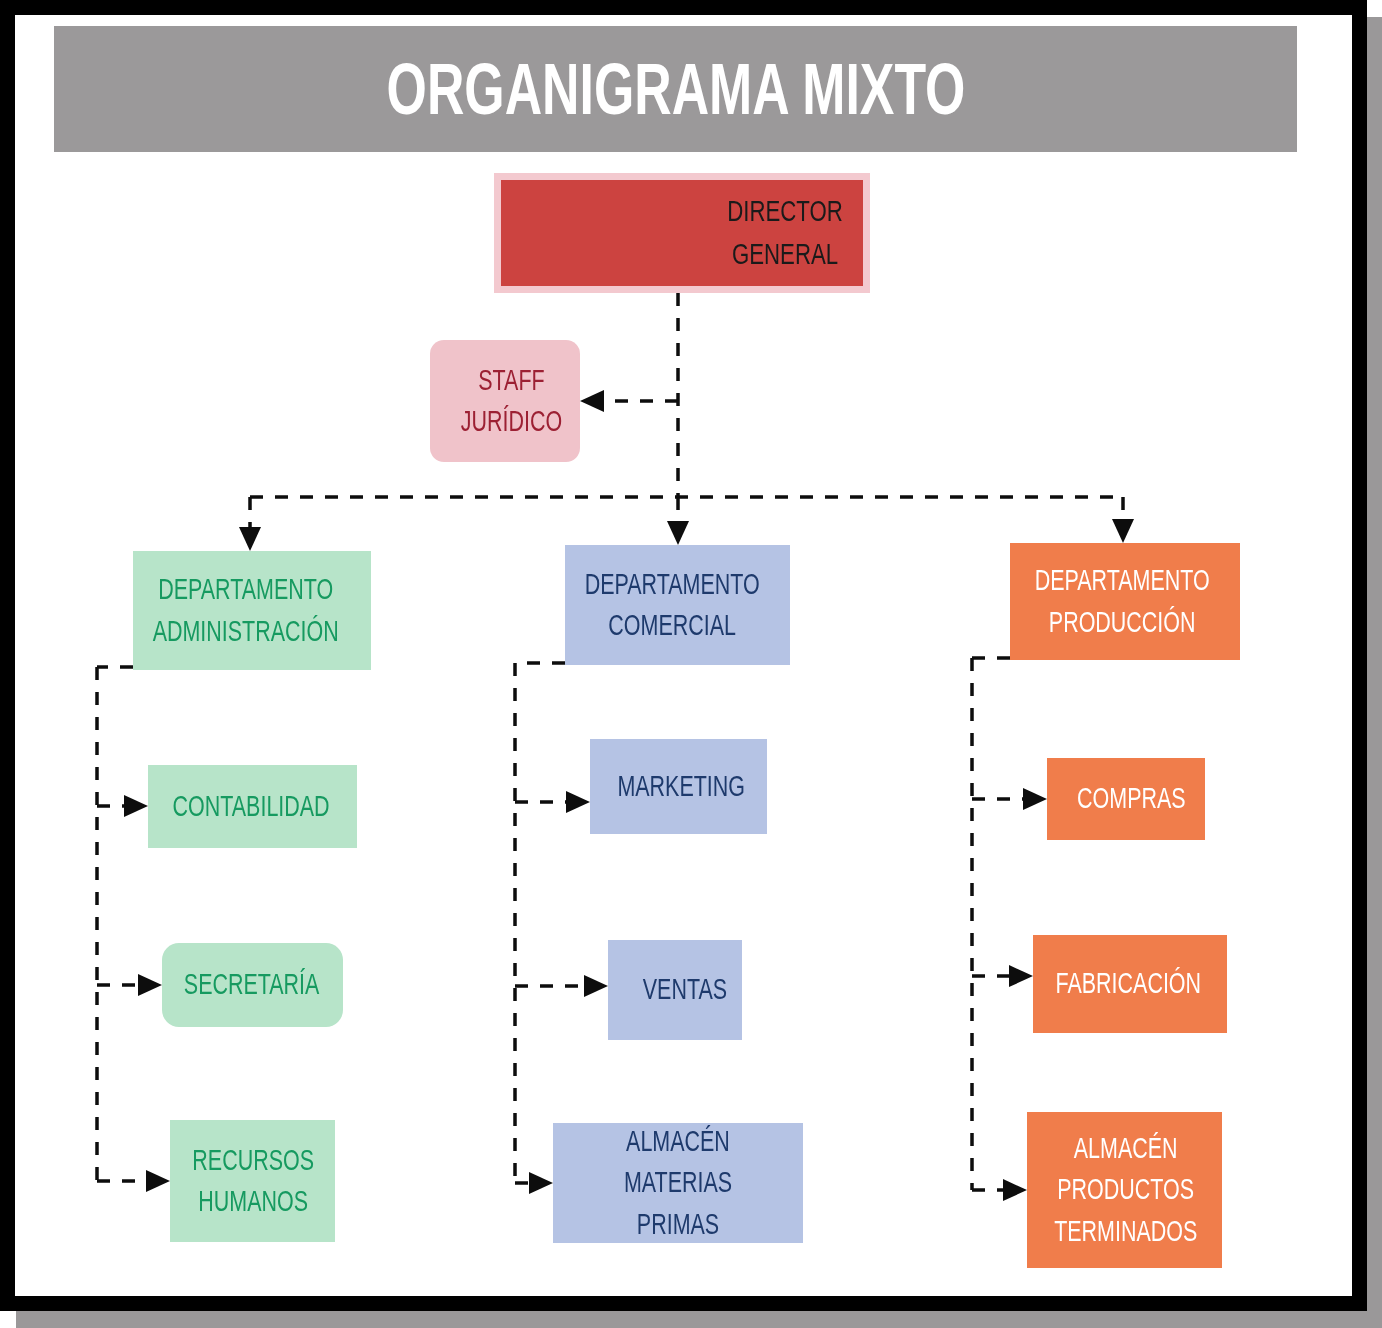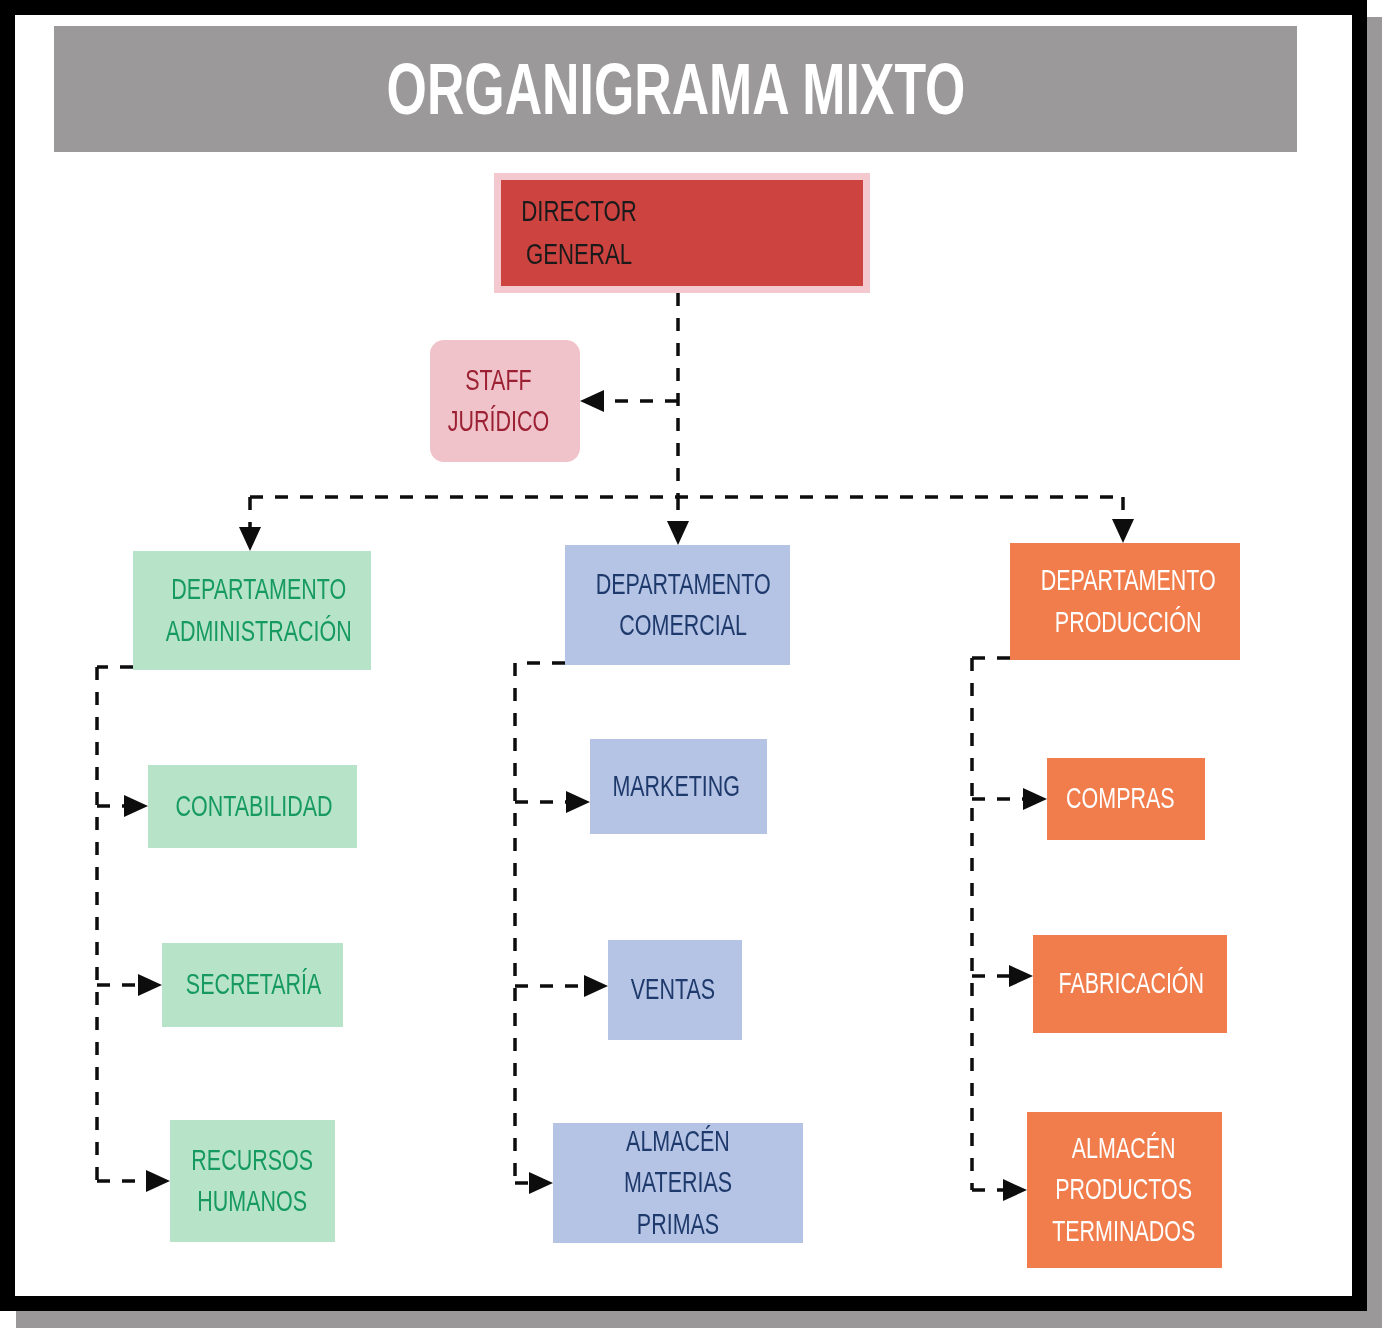--- a/index.html
+++ b/index.html
@@ -8,21 +8,21 @@
   .card{position:absolute;left:0;top:0;width:1337px;height:1281px;
         border:15px solid var(--frame);background:#ffffff;
         box-shadow:16px 17px 0 0 var(--shadow);}
   .canvas{position:absolute;inset:0;}
 
   .title-bar{position:absolute;left:39px;top:11px;width:1243px;height:126px;
              background:var(--header-bg);display:flex;align-items:center;justify-content:center;}
   .title-bar h1{margin:0;color:#ffffff;font-size:72px;font-weight:bold;letter-spacing:0px;
                 transform:scaleX(0.72);white-space:nowrap;}
 
-  .node{position:absolute;display:flex;align-items:center;justify-content:flex-start;
+  .node{position:absolute;display:flex;align-items:center;justify-content:flex-end;
         text-align:center;box-sizing:border-box;}
   .lbl{display:block;white-space:pre-line;transform:scaleX(0.74);
        font-size:29px;line-height:1.42;letter-spacing:0;}
 
   .director{left:479px;top:158px;width:376px;height:120px;
             background:var(--director-fill);border:7px solid var(--director-border);
             color:var(--director-text);}
   .director .lbl{font-size:30px;}
   .staff{left:415px;top:325px;width:150px;height:122px;
          background:var(--staff-fill);color:var(--staff-text);border-radius:14px;}
@@ -30,21 +30,21 @@
   .dept-admin{left:118px;top:536px;width:238px;height:119px;
               background:var(--admin-fill);color:var(--admin-text);}
   .dept-com{left:550px;top:530px;width:225px;height:120px;
             background:var(--comercial-fill);color:var(--comercial-text);}
   .dept-prod{left:995px;top:528px;width:230px;height:117px;
              background:var(--produccion-fill);color:var(--produccion-text);}
 
   .contabilidad{left:133px;top:750px;width:209px;height:83px;
                 background:var(--admin-fill);color:var(--admin-text);}
   .secretaria{left:147px;top:928px;width:181px;height:84px;
-              background:var(--admin-fill);color:var(--admin-text);}
+              background:var(--admin-fill);color:var(--admin-text);border-radius:17px;}
   .recursos{left:155px;top:1105px;width:165px;height:122px;
             background:var(--admin-fill);color:var(--admin-text);}
 
   .marketing{left:575px;top:724px;width:177px;height:95px;
              background:var(--comercial-fill);color:var(--comercial-text);}
   .ventas{left:593px;top:925px;width:134px;height:100px;
           background:var(--comercial-fill);color:var(--comercial-text);padding-left:8px;}
   .almacen-mp{left:538px;top:1108px;width:250px;height:120px;
               background:var(--comercial-fill);color:var(--comercial-text);}
 

